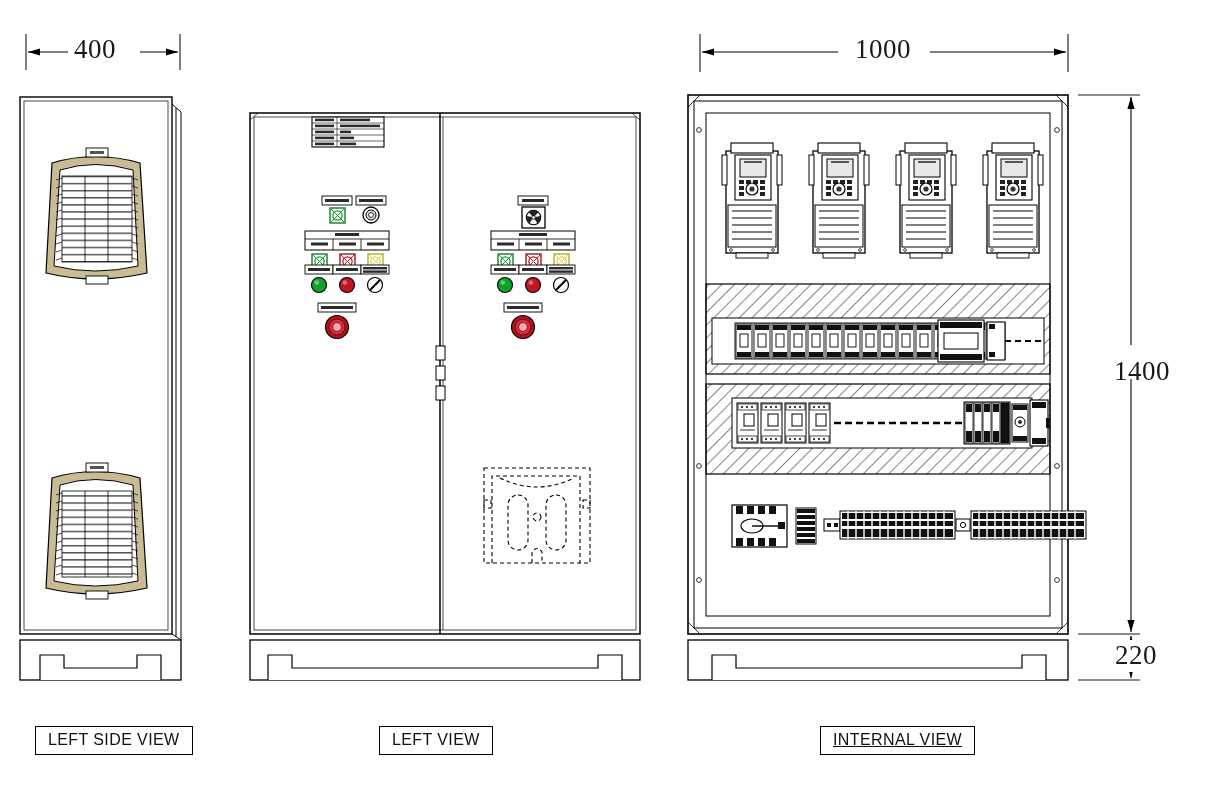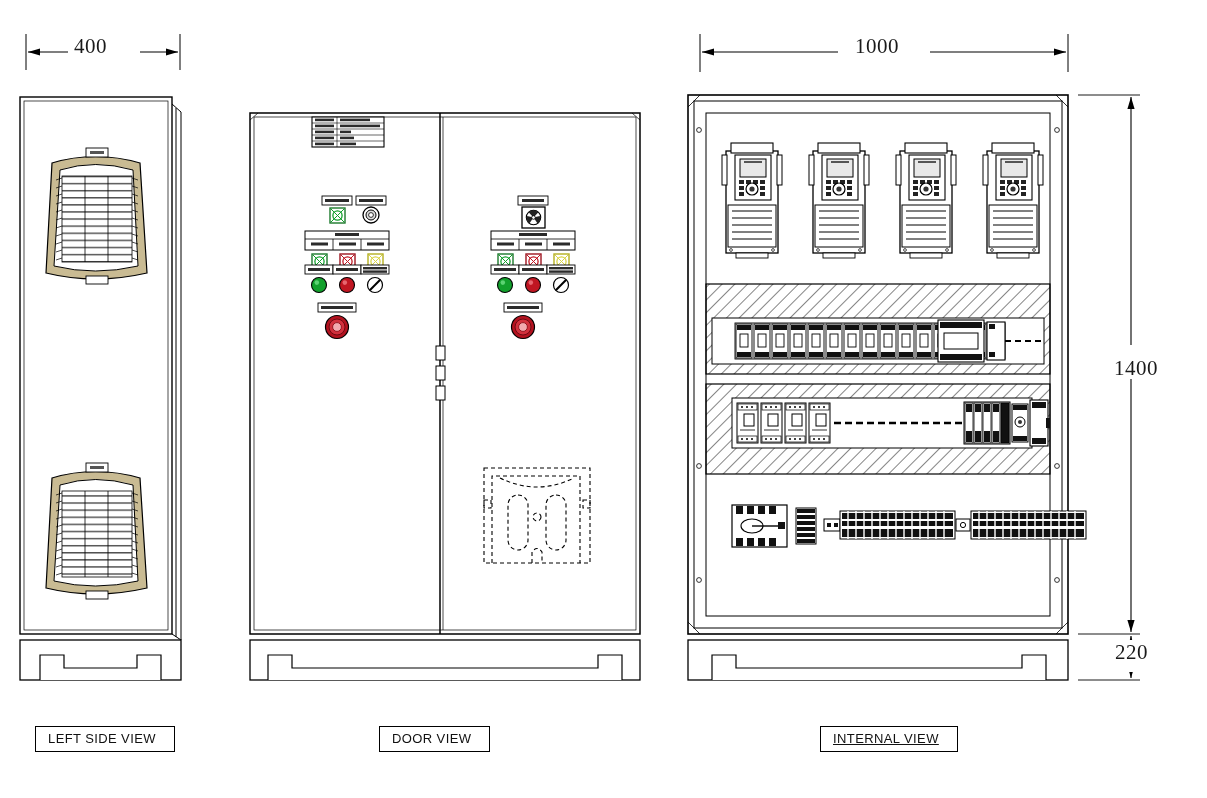--- a/index.html
+++ b/index.html
@@ -11,30 +11,30 @@
     overflow:hidden;
     position:relative;
   }
   #sheet{position:absolute;inset:0;}
 
   svg{display:block;}
   .vw-title{
     position:absolute;
     border:1.4px solid #000;
     background:#fff;
-    font-size:13px;
+    font-size:16px;
     letter-spacing:.4px;
-    padding:5px 18px 6px 12px;
+    padding:5px 12px 6px 12px;
     white-space:nowrap;
     line-height:1;
     color:#111;
   }
   .dimtxt{
     position:absolute;
-    font-size:21px;
+    font-size:27px;
     color:#1a1a1a;
     letter-spacing:.5px;
     line-height:1;
     white-space:nowrap;
     font-family:"Liberation Serif", serif;
   }
 </style>
 </head>
 <body>
 
@@ -812,16 +812,16 @@
   </g>
 
 </svg>
 
 <div class="dimtxt" style="left:74px;  top:36px;">400</div>
 <div class="dimtxt" style="left:855px; top:36px;">1000</div>
 <div class="dimtxt" style="left:1114px;top:358px;">1400</div>
 <div class="dimtxt" style="left:1115px;top:642px;">220</div>
 
 <div class="vw-title" style="left:35px;  top:726px;">LEFT SIDE VIEW</div>
-<div class="vw-title" style="left:379px; top:726px;">DOOR VIEW</div>
+<div class="vw-title" style="left:379px; top:726px;">LEFT VIEW</div>
 <div class="vw-title" style="left:820px; top:726px;text-decoration:underline;">INTERNAL VIEW</div>
 
 </div>
 
 </body></html>

